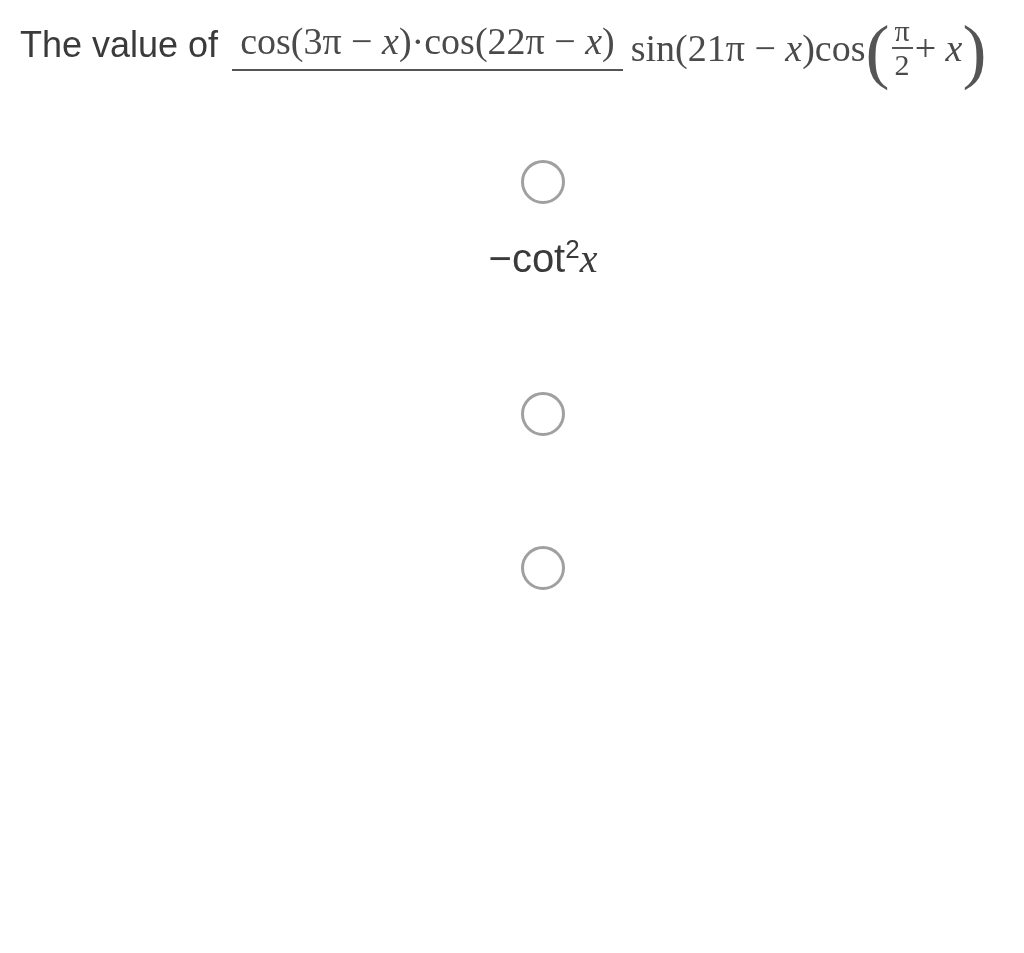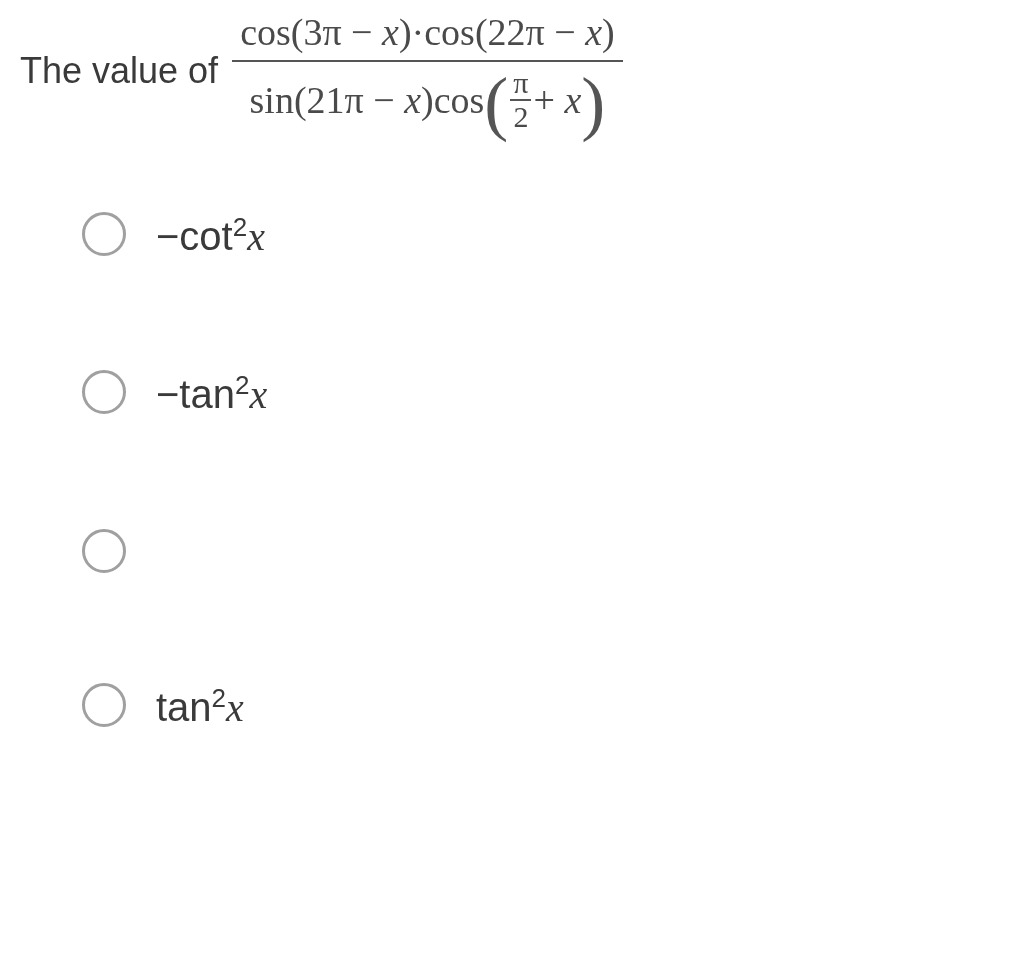--- a/index.html
+++ b/index.html
@@ -22,21 +22,21 @@
       margin-bottom: 80px;
       gap: 8px;
     }
     .question-text {
       font-size: 36px;
       color: #3a3a3a;
       white-space: nowrap;
     }
     .fraction {
       display: inline-flex;
-      flex-direction: column;
+      flex-direction: row;
       align-items: center;
       font-family: 'Times New Roman', Times, serif;
       font-size: 38px;
       color: #4a4a4a;
       vertical-align: middle;
       margin: 0 6px;
     }
     .numerator {
       padding: 0 8px 6px 8px;
       border-bottom: 2.5px solid #555;
@@ -79,22 +79,24 @@
     }
     .options {
       display: flex;
       flex-direction: column;
       gap: 110px;
       padding-left: 62px;
       margin-top: 50px;
     }
     .option {
       display: flex;
+      align-items: center;
       gap: 30px;
       cursor: pointer;
+      flex-direction: column;
     }
     .radio-circle {
       width: 44px;
       height: 44px;
       border: 3px solid #a0a0a0;
       border-radius: 50%;
       flex-shrink: 0;
     }
     .option-label {
       font-size: 40px;
@@ -134,30 +136,21 @@
 </div>
 
 <div class="options">
   <div class="option">
     <div class="radio-circle"></div>
     <div class="option-label">
       <span>−cot</span><sup>2</sup><span class="ital">x</span>
     </div>
   </div>
 
-  <div class="option">
-    <div class="radio-circle"></div>
-    <div class="option-label">
-      <span>−tan</span><sup>2</sup><span class="ital">x</span>
-    </div>
-  </div>
 
   <div class="option">
     <div class="radio-circle"></div>
   </div>
 
   <div class="option">
     <div class="radio-circle"></div>
-    <div class="option-label">
-      <span>tan</span><sup>2</sup><span class="ital">x</span>
-    </div>
   </div>
 </div>
 
 </body></html>

